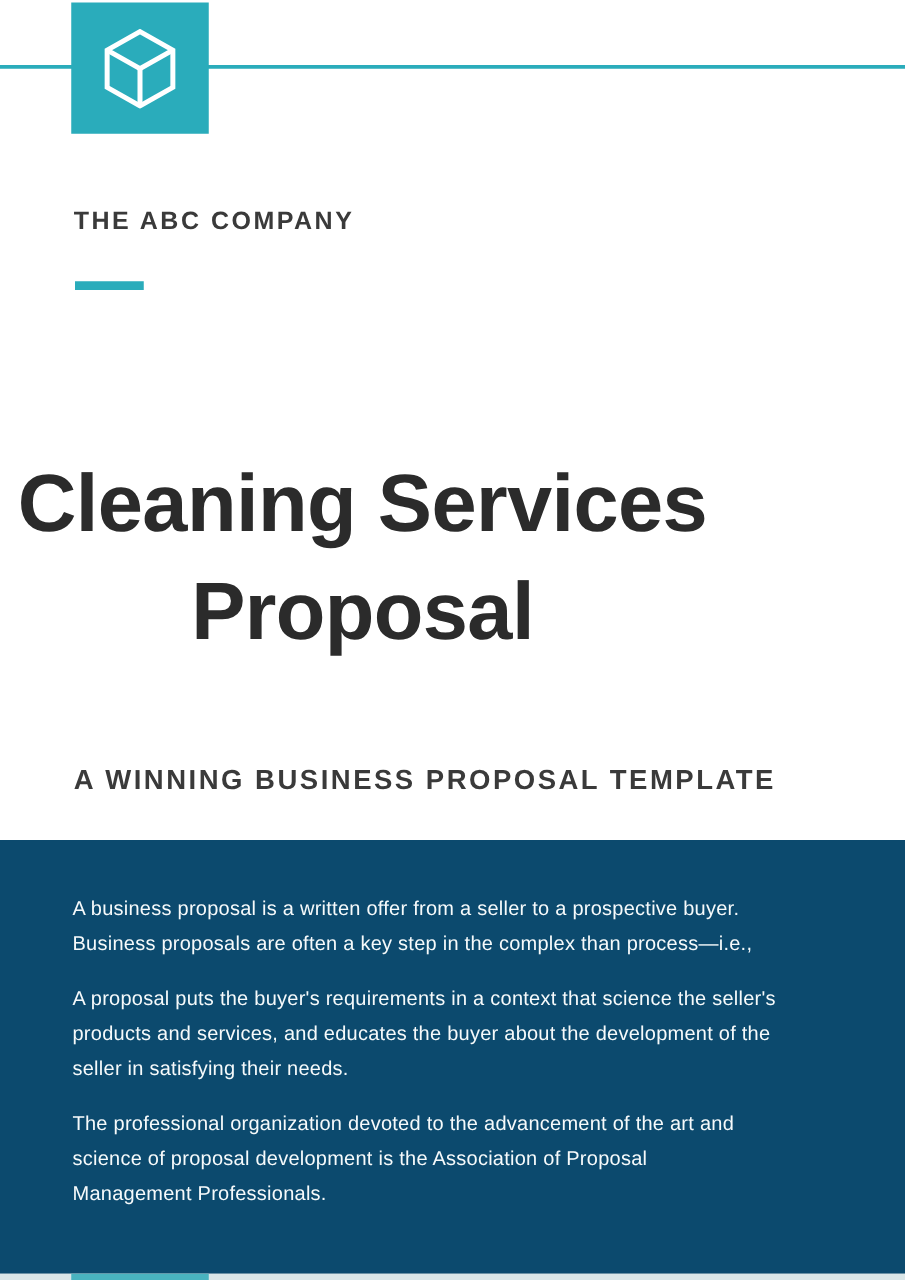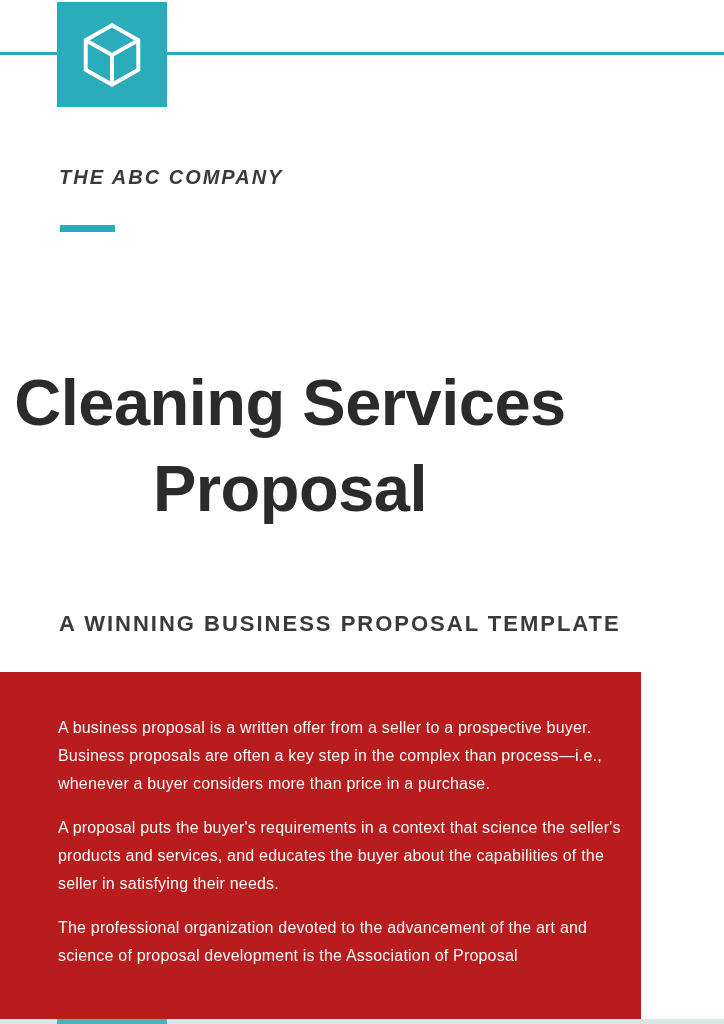--- a/index.html
+++ b/index.html
@@ -33,21 +33,20 @@
   .logo-square svg { display: block; }
 
   
   .company-name {
     position: absolute;
     top: 166px; left: 59px;
     font-size: 20px;
     font-weight: 700;
     letter-spacing: 2px;
     color: #3a3a3a;
-    font-style: italic;
   }
   .accent-bar {
     position: absolute;
     top: 225px; left: 60px;
     width: 55px; height: 7px;
     background: #2aacbb;
   }
 
   
   .doc-title {
@@ -72,23 +71,23 @@
     font-size: 22px;
     font-weight: 700;
     letter-spacing: 2px;
     color: #3a3a3a;
   }
 
   
   .teal-section {
     position: absolute;
     top: 672px; left: 0;
-    width: 641px;
+    width: 724px;
     height: 347px;
-    background: #b91c1c;
+    background: #0c4a6e;
     padding: 42px 40px 0 58px;
   }
   .paragraph {
     margin-bottom: 16px;
     color: #f6fafb;
     font-size: 16px;
     line-height: 28px;
     letter-spacing: 0.2px;
   }
   .paragraph .line { white-space: nowrap; }
@@ -128,29 +127,29 @@
 
   <div class="doc-title">
     <span class="inner">Cleaning Services Proposal</span>
   </div>
   <div class="doc-subtitle">A WINNING BUSINESS PROPOSAL TEMPLATE</div>
 
   <div class="teal-section">
     <div class="paragraph">
       <div class="line">A business proposal is a written offer from a seller to a prospective buyer.</div>
       <div class="line">Business proposals are often a key step in the complex than process—i.e.,</div>
-      <div class="line">whenever a buyer considers more than price in a purchase.</div>
     </div>
     <div class="paragraph">
       <div class="line">A proposal puts the buyer's requirements in a context that science the seller's</div>
-      <div class="line">products and services, and educates the buyer about the capabilities of the</div>
+      <div class="line">products and services, and educates the buyer about the development of the</div>
       <div class="line">seller in satisfying their needs.</div>
     </div>
     <div class="paragraph">
       <div class="line">The professional organization devoted to the advancement of the art and</div>
       <div class="line">science of proposal development is the Association of Proposal</div>
+      <div class="line">Management Professionals.</div>
     </div>
   </div>
 
   <div class="footer-strip"></div>
   <div class="footer-strip-teal"></div>
 
 </div>
 
 </body></html>

